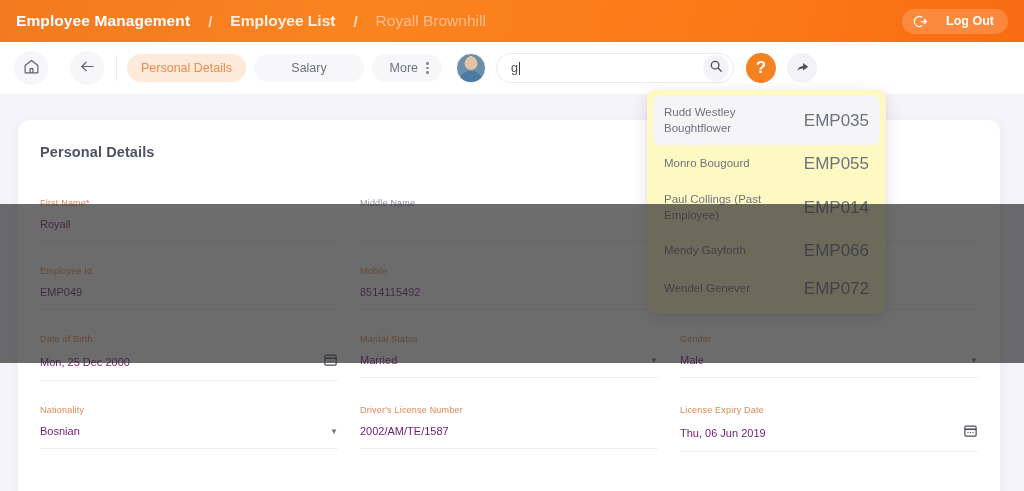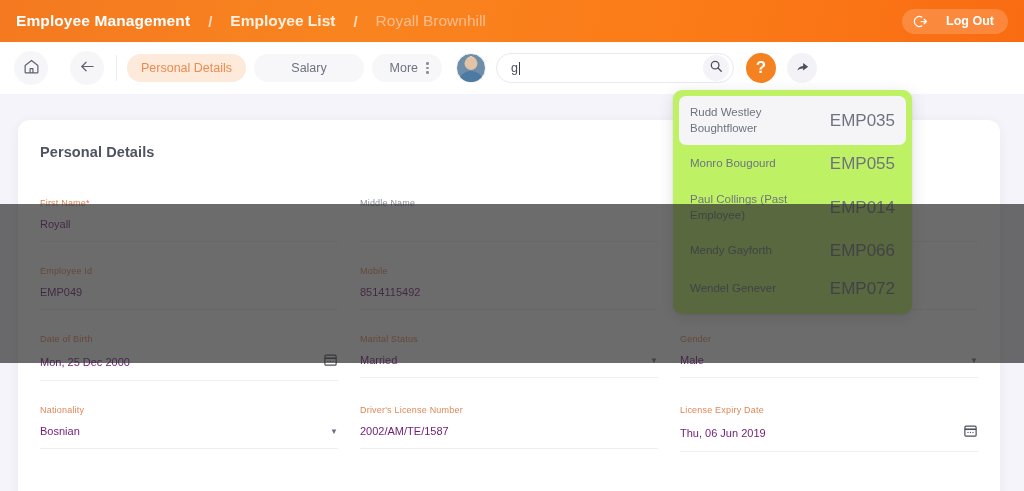--- a/index.html
+++ b/index.html
@@ -79,22 +79,22 @@
     background:#f58220; color:#fff; display:flex; align-items:center; justify-content:center;
     font-size:17px; font-weight:bold; flex:0 0 auto;
   }
   .share-btn {
     margin-left:11px; width:30px; height:30px; border-radius:50%;
     background:#f2f2f7; display:flex; align-items:center; justify-content:center; flex:0 0 auto;
   }
 
   
   .dropdown {
-    position:absolute; left:673px; top:90px; width:239px;
-    background:#bef264; border-radius:9px;
+    position:absolute; left:647px; top:90px; width:239px;
+    background:#fef9c3; border-radius:9px;
     box-shadow: 0 4px 16px rgba(40,40,70,.14), 0 1px 3px rgba(40,40,70,.08);
     padding:6px; z-index:30;
   }
   .dd-item {
     display:flex; align-items:center; gap:6px;
     padding:9px 11px; border-radius:7px; min-height:32px;
   }
   .dd-item.hl { background:#f5f5f8; }
   .dd-name { font-size:11.5px; color:#6f7380; line-height:1.35; flex:1 1 auto; }
   .dd-code { font-size:17px; color:#6f7380; flex:0 0 auto; white-space:nowrap; }

